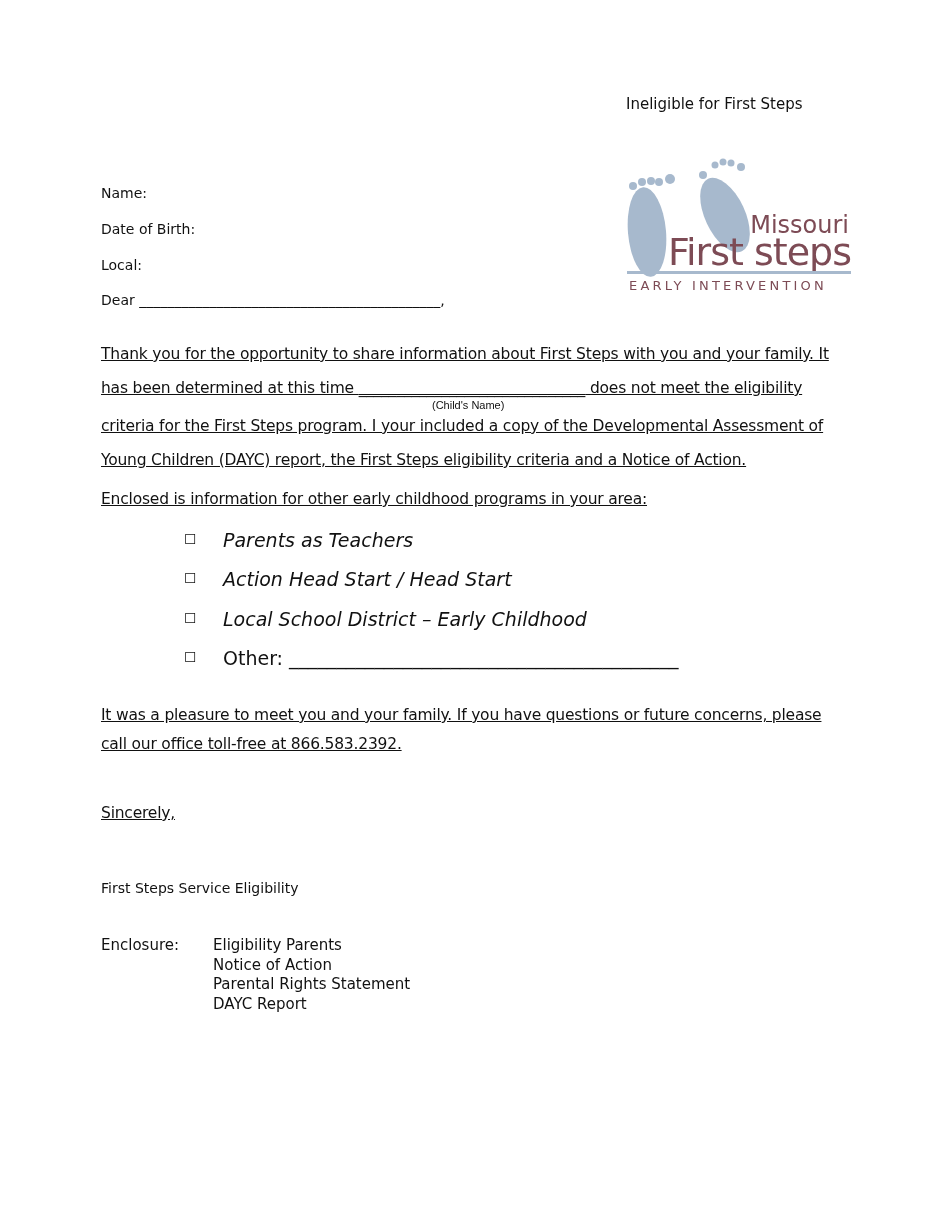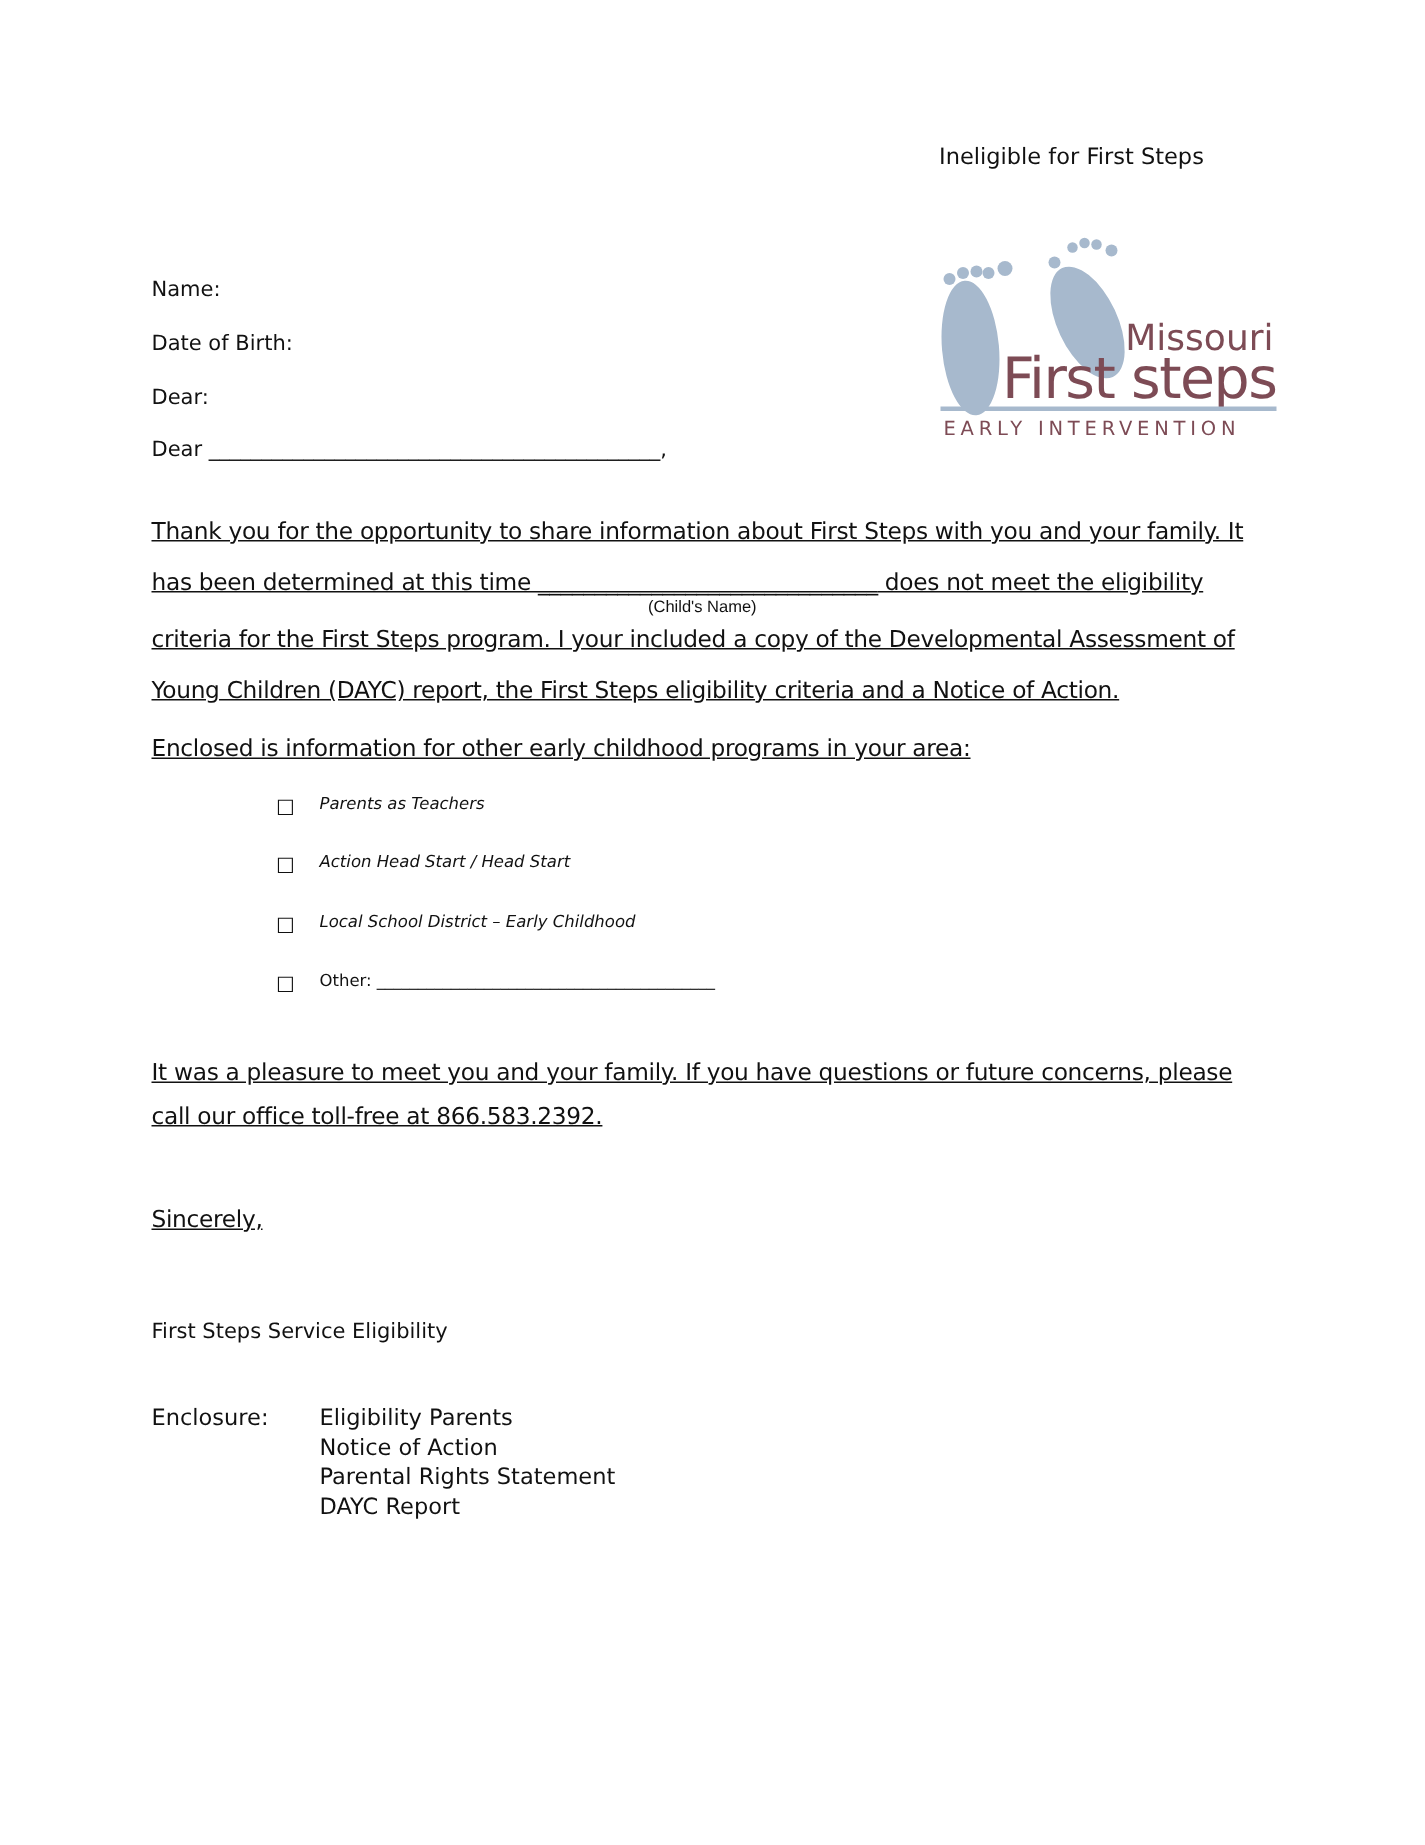--- a/index.html
+++ b/index.html
@@ -4,21 +4,21 @@
   <style>
     html, body { margin: 0; padding: 0; background: #ffffff; }
     body { width: 950px; height: 1230px; position: relative; overflow: hidden;
       font-family: "DejaVu Sans", sans-serif; color: #111; font-size: 14.5px; }
     .abs { position: absolute; white-space: nowrap; }
     .doc-title { left: 626px; top: 95px; font-size: 15px; }
     .field { left: 101px; font-size: 14px; }
     .para { left: 101px; width: 730px; font-size: 15.5px; letter-spacing: -0.2px; text-decoration: underline; }
     .small-caption { font-family: "Liberation Sans", sans-serif; font-size: 11px; }
     .chk { left: 184px; font-size: 14px; }
-    .opt { left: 213px; font-size: 11px; font-style: italic; }
+    .opt { left: 223px; font-size: 19px; font-style: italic; }
     .opt.plain { font-style: normal; }
     .logo { left: 598px; top: 157px; width: 232px; height: 140px; margin-left: 27px; }
   </style>
 </head>
 <body>
 
 <div class="abs doc-title">Ineligible for First Steps</div>
 
 <div class="abs logo">
   <svg width="232" height="140" viewBox="0 0 232 140">
@@ -38,21 +38,21 @@
     </g>
     <text x="224" y="76" text-anchor="end" fill="#7d4b55" font-family="DejaVu Sans, sans-serif" font-size="24">Missouri</text>
     <text x="226" y="108" text-anchor="end" fill="#7d4b55" font-family="DejaVu Sans, sans-serif" font-size="38" letter-spacing="-1">First steps</text>
     <rect x="2" y="114" width="224" height="3" fill="#a7b9cd"></rect>
     <text x="4" y="133" fill="#7d4b55" font-family="DejaVu Sans, sans-serif" font-size="13" letter-spacing="3.2">EARLY INTERVENTION</text>
   </svg>
 </div>
 
 <div class="abs field" style="top:185px">Name:</div>
 <div class="abs field" style="top:221px">Date of Birth:</div>
-<div class="abs field" style="top:257px">Dear:</div>
+<div class="abs field" style="top:257px">Local:</div>
 <div class="abs field" style="top:292px">Dear ___________________________________________,</div>
 
 <div class="abs para" style="top:345px">Thank you for the opportunity to share information about First Steps with you and your family. It</div>
 <div class="abs para" style="top:379px">
   <span>has been determined at this time </span><span>______________________________</span><span> does not meet the eligibility</span>
 </div>
 <div class="abs small-caption" style="left:432px; top:399px">(Child's Name)</div>
 <div class="abs para" style="top:417px">criteria for the First Steps program. I your included a copy of the Developmental Assessment of</div>
 <div class="abs para" style="top:451px">Young Children (DAYC) report, the First Steps eligibility criteria and a Notice of Action.</div>
 <div class="abs para" style="top:490px">Enclosed is information for other early childhood programs in your area:</div>

